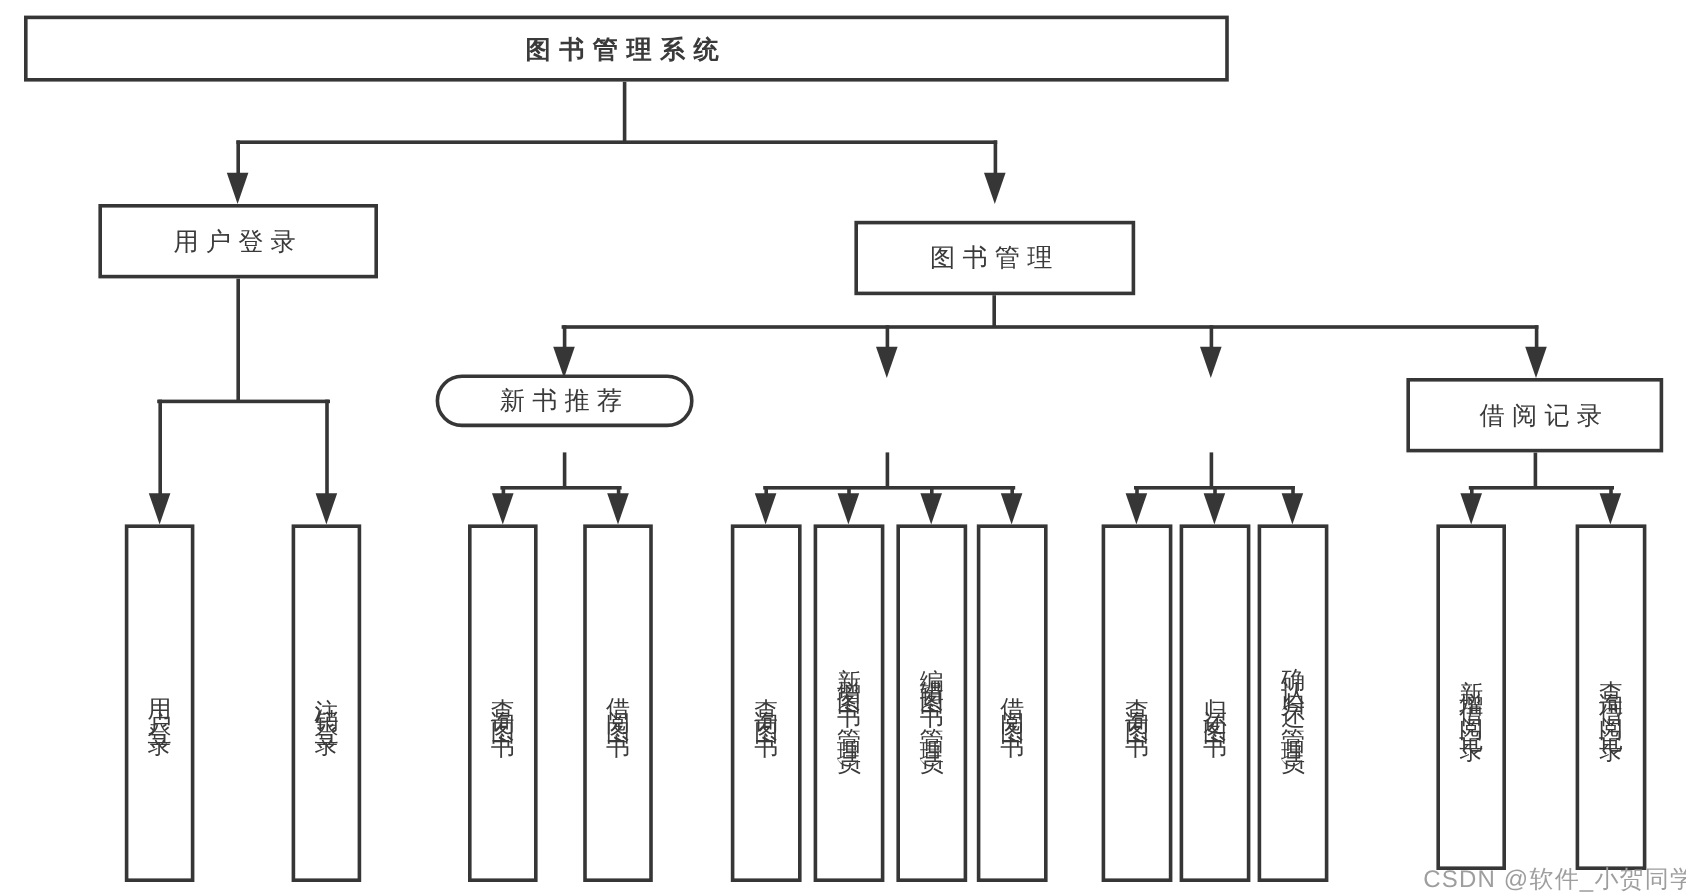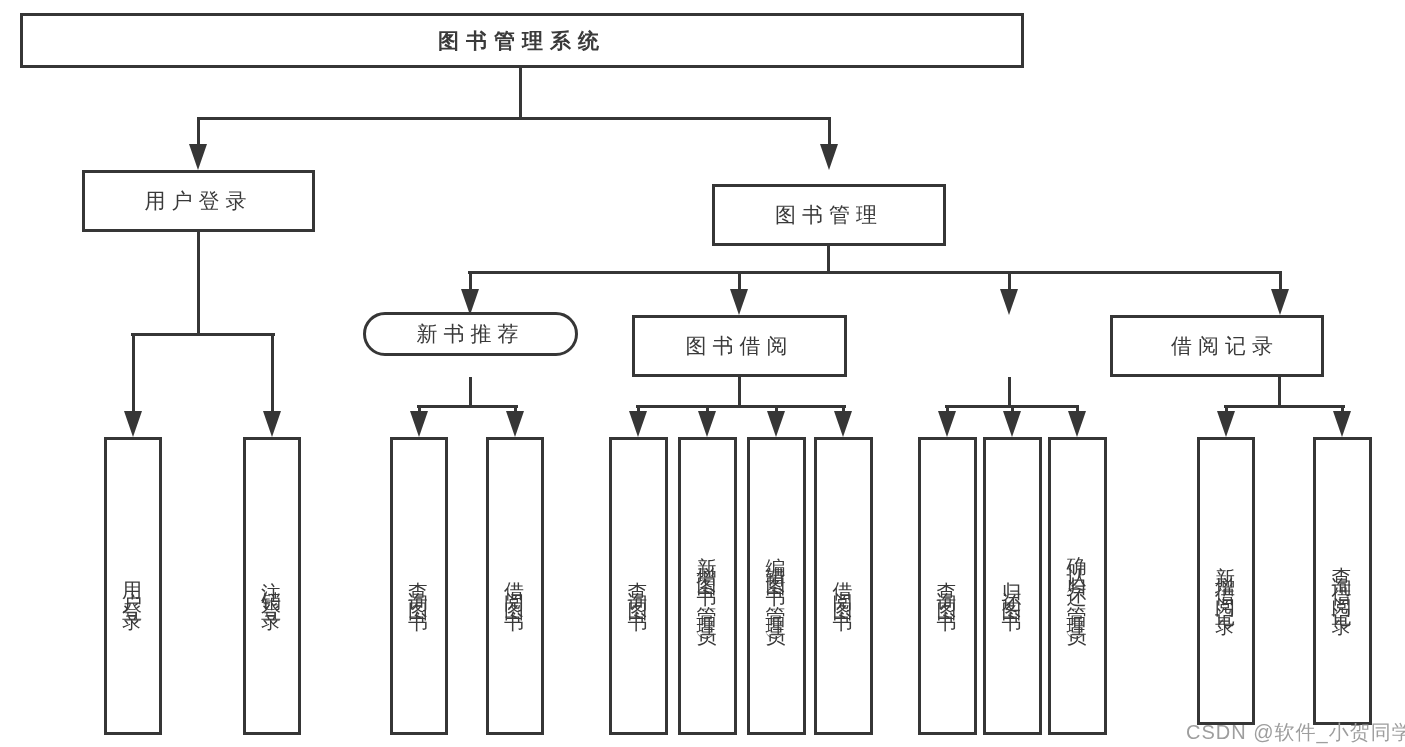--- a/index.html
+++ b/index.html
@@ -84,22 +84,21 @@
   <div class="vline" style="left:469px;top:271px;height:20px;"></div>
   <div class="arrow" style="left:461px;top:289px;"></div>
   <div class="vline" style="left:738px;top:271px;height:20px;"></div>
   <div class="arrow" style="left:730px;top:289px;"></div>
   <div class="vline" style="left:1008px;top:271px;height:20px;"></div>
   <div class="arrow" style="left:1000px;top:289px;"></div>
   <div class="vline" style="left:1279px;top:271px;height:20px;"></div>
   <div class="arrow" style="left:1271px;top:289px;"></div>
 
   <div class="box" style="left:363px;top:312px;width:215px;height:44px;border-radius:28px;">新书推荐</div>
-  <div class="box" style="left:632px;top:315px;width:215px;height:62px;">图书借阅</div>
-  <div class="box" style="left:1110px;top:315px;width:214px;height:62px;padding-left:16px;">借阅记录</div>
+  <div class="box" style="left:1172px;top:315px;width:214px;height:62px;padding-left:16px;">借阅记录</div>
 
   <div class="vline" style="left:469px;top:377px;height:30px;"></div>
   <div class="hline" style="left:417px;top:405px;width:101px;"></div>
   <div class="vline" style="left:418px;top:405px;height:10px;"></div>
   <div class="arrow" style="left:410px;top:411px;"></div>
   <div class="vline" style="left:514px;top:405px;height:10px;"></div>
   <div class="arrow" style="left:506px;top:411px;"></div>
 
   <div class="vline" style="left:738px;top:377px;height:30px;"></div>
   <div class="hline" style="left:636px;top:405px;width:210px;"></div>

